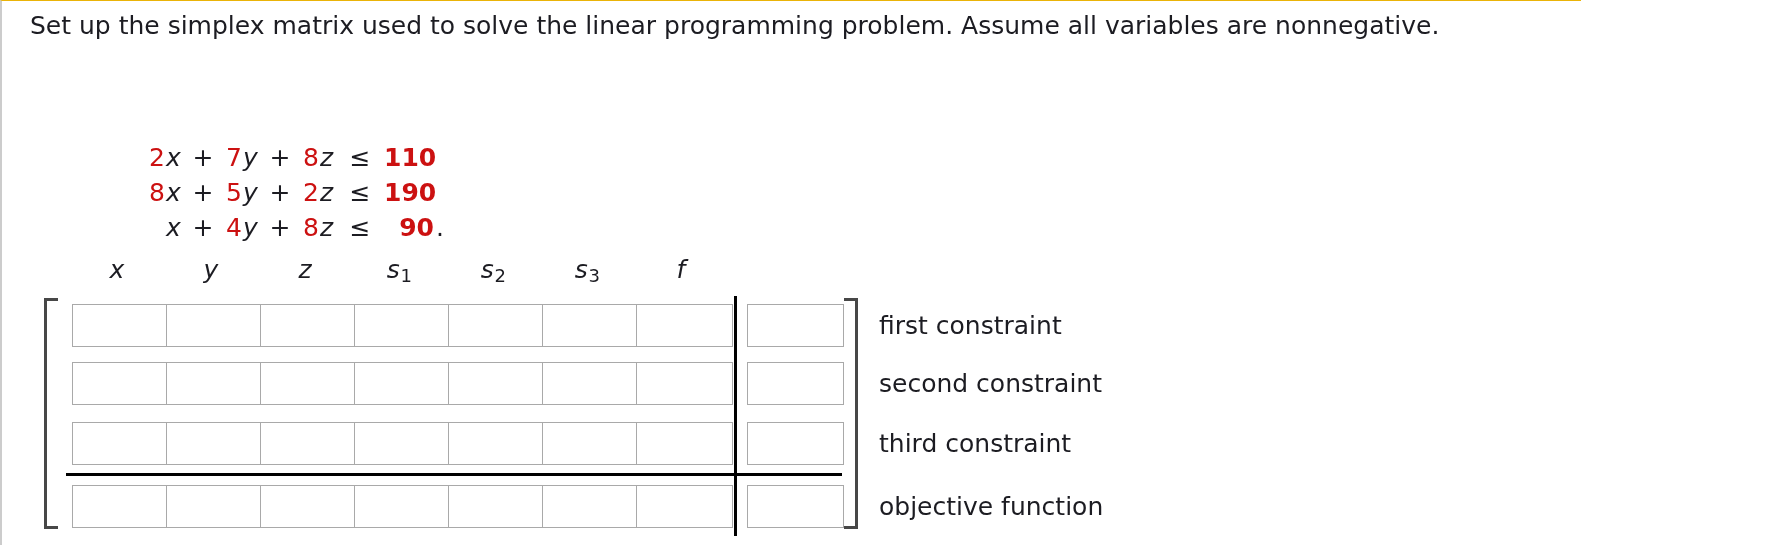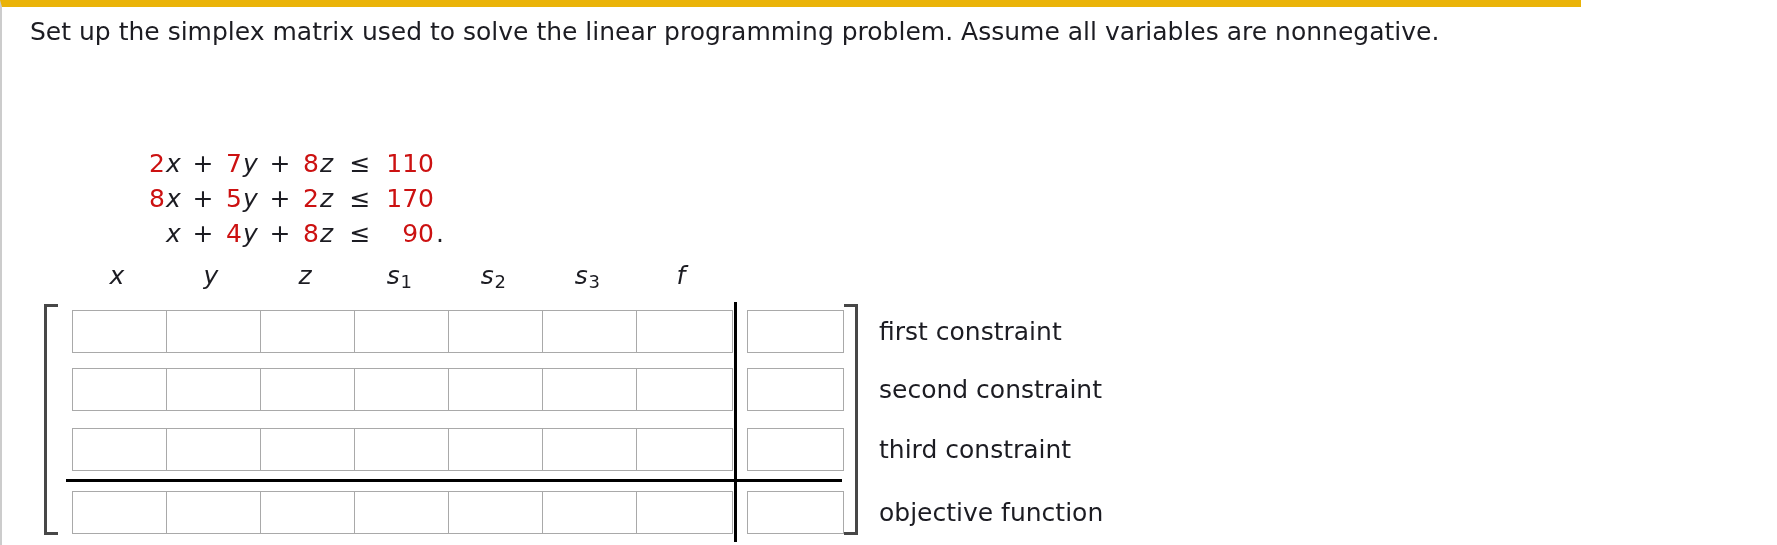--- a/index.html
+++ b/index.html
@@ -2,21 +2,21 @@
 <html><head>
 <meta charset="utf-8">
 <style>
   html, body { margin: 0; padding: 0; background: #ffffff; }
   .page {
     position: relative;
     width: 1581px;
     height: 545px;
     background: #ffffff;
     border-left: 2px solid #cccccc;
-    border-top: 7px solid #eab308;
+    border-top: 1px solid #eab308;
     font-family: "DejaVu Sans", "Liberation Sans", sans-serif;
     color: #1c1c22;
     overflow: hidden;
     box-sizing: border-box;
   }
   .title {
     position: absolute;
     left: 28px; top: 8px;
     font-size: 25px;
     line-height: 33px;
@@ -45,21 +45,21 @@
     display: grid;
     grid-template-columns: 18px 17px 42px 18px 17px 42px 18px 17px 48px 50px 12px;
     height: 35px;
     align-items: baseline;
     line-height: 35px;
   }
   .crow .coef { text-align: right; }
   .crow .cvar { font-style: italic; text-align: left; padding-left: 1px; }
   .crow .cop  { text-align: center; }
   .crow .crel { text-align: center; }
-  .crow .crhs { text-align: right; }
+  .crow .crhs { text-align: right; font-weight: bold; }
   .crow .cterm { text-align: left; padding-left: 2px; }
   
   .chead {
     position: absolute;
     top: 252px;
     transform: translateX(-50%);
     font-size: 25px;
     line-height: 33px;
     font-style: italic;
     white-space: nowrap;
@@ -149,21 +149,21 @@
     <div class="crow">
         <span class="coef red">8</span>
         <span class="cvar">x</span>
         <span class="cop">+</span>
         <span class="coef red">5</span>
         <span class="cvar">y</span>
         <span class="cop">+</span>
         <span class="coef red">2</span>
         <span class="cvar">z</span>
         <span class="crel">≤</span>
-        <span class="crhs red">170</span>
+        <span class="crhs red">190</span>
         <span class="cterm"></span>
       </div>
     <div class="crow">
         <span class="coef red"></span>
         <span class="cvar">x</span>
         <span class="cop">+</span>
         <span class="coef red">4</span>
         <span class="cvar">y</span>
         <span class="cop">+</span>
         <span class="coef red">8</span>

